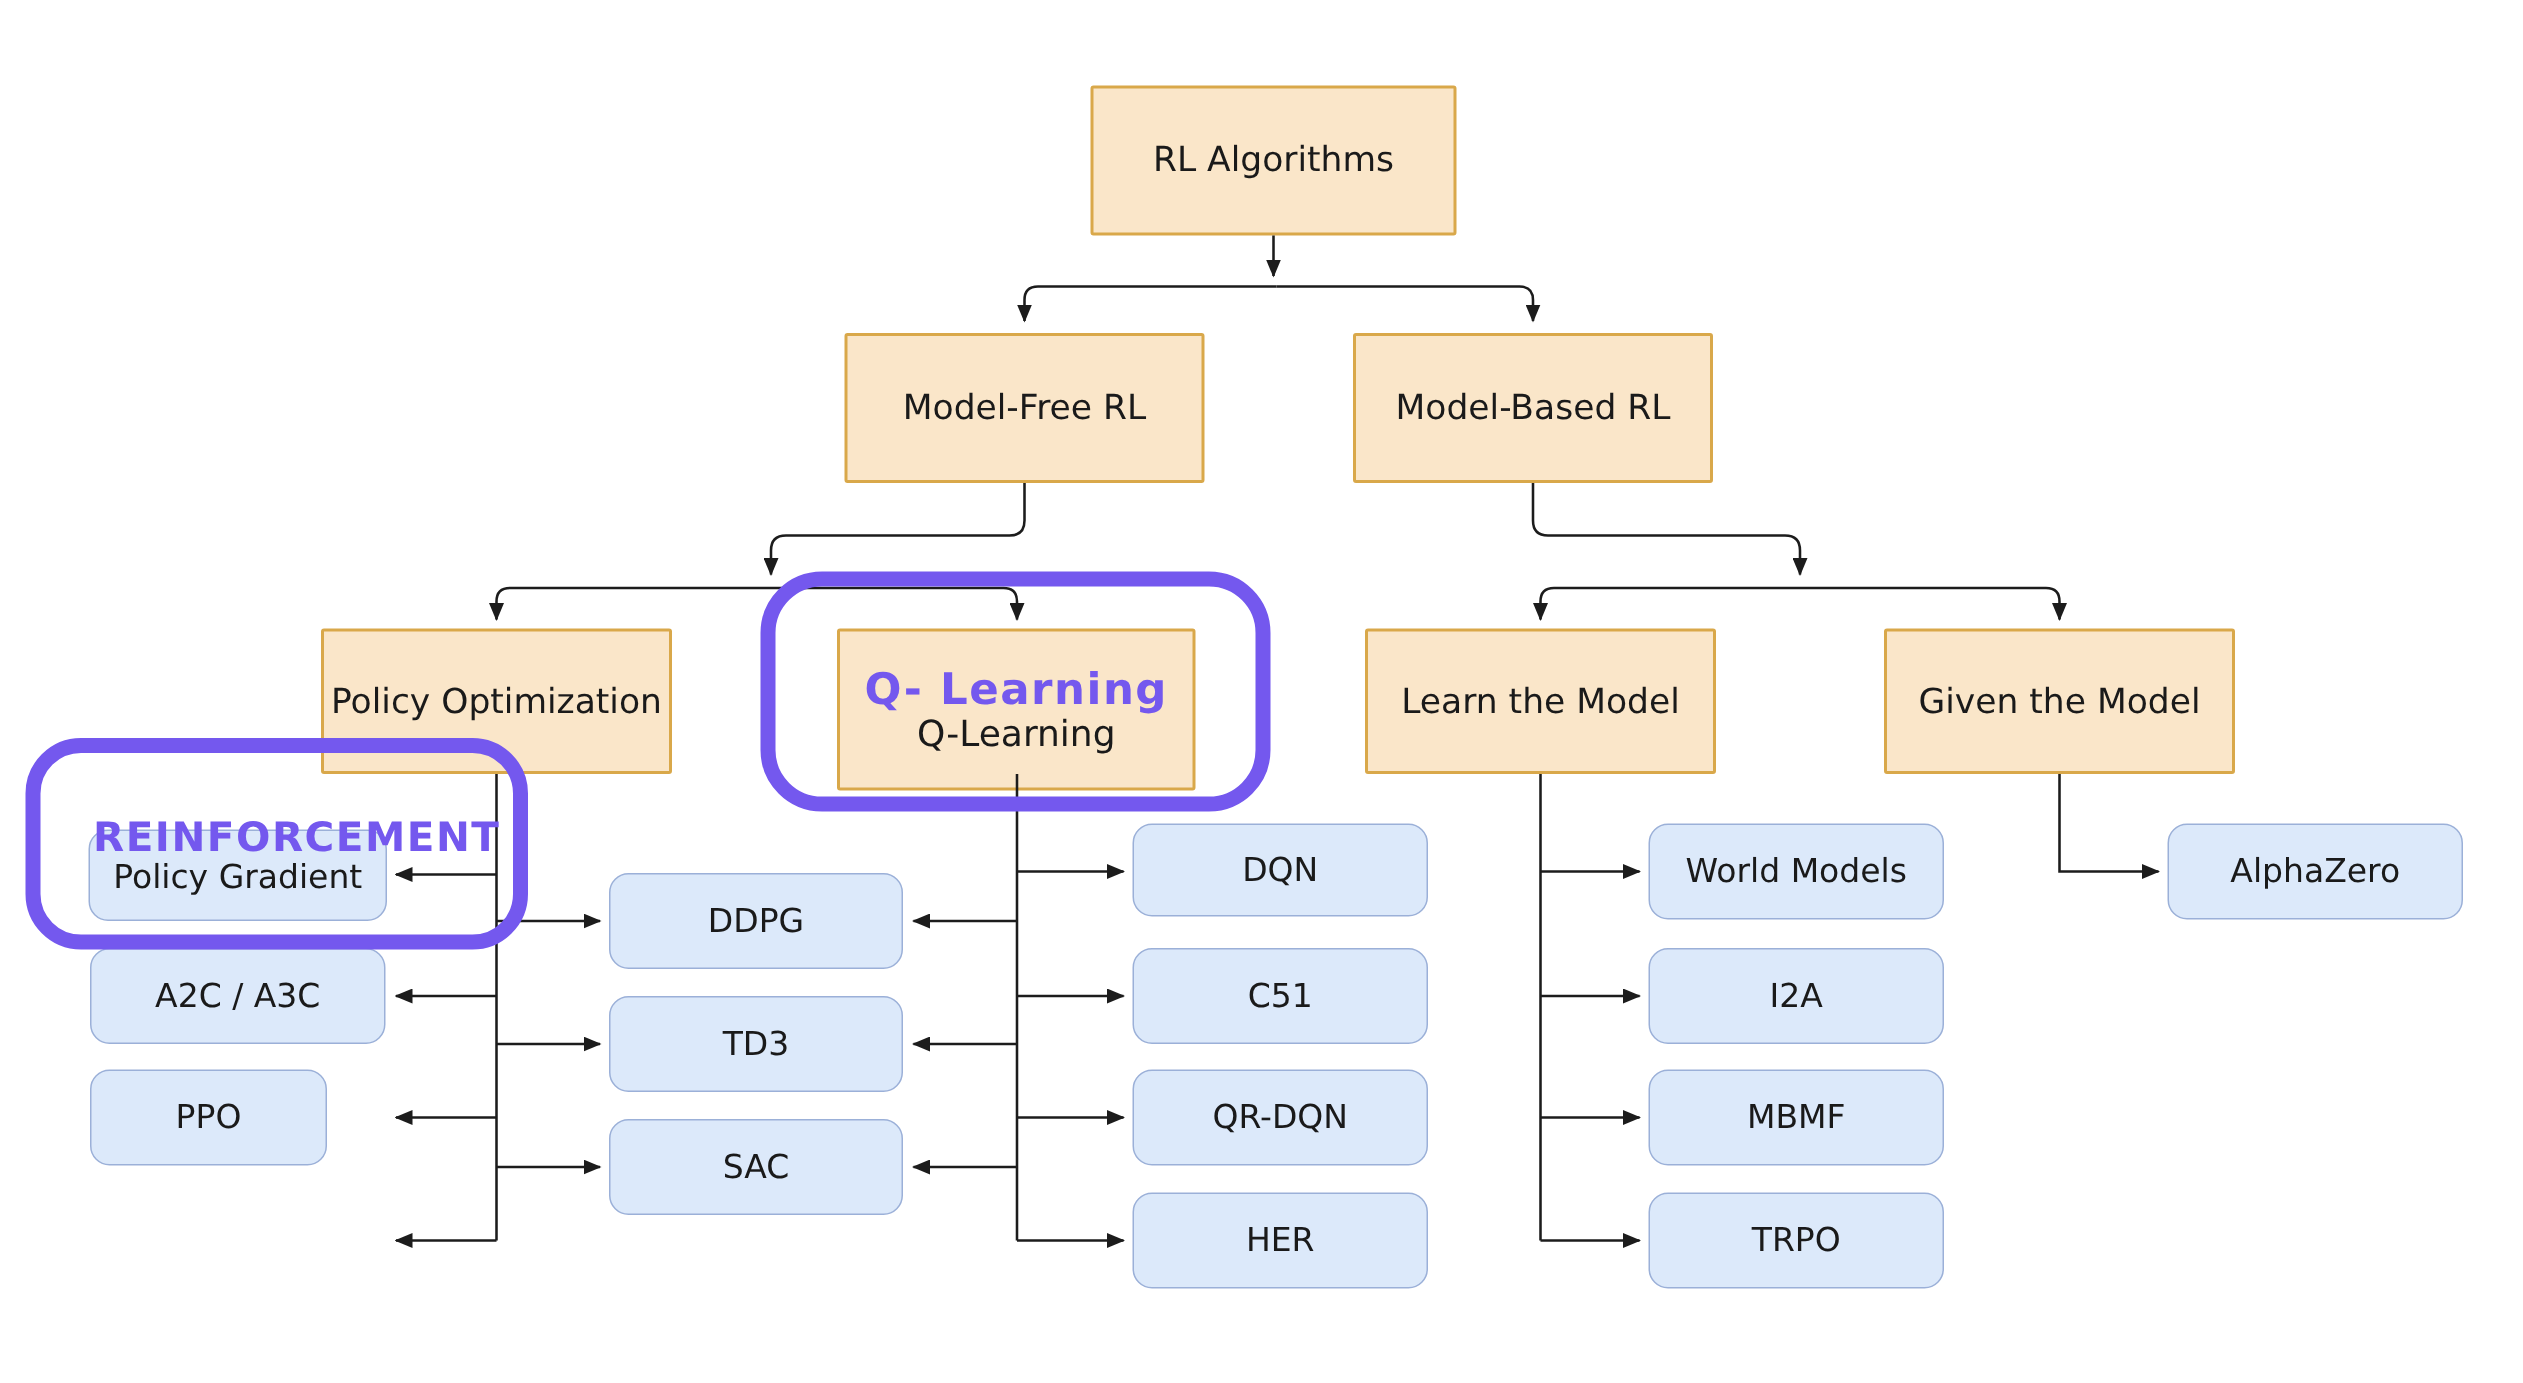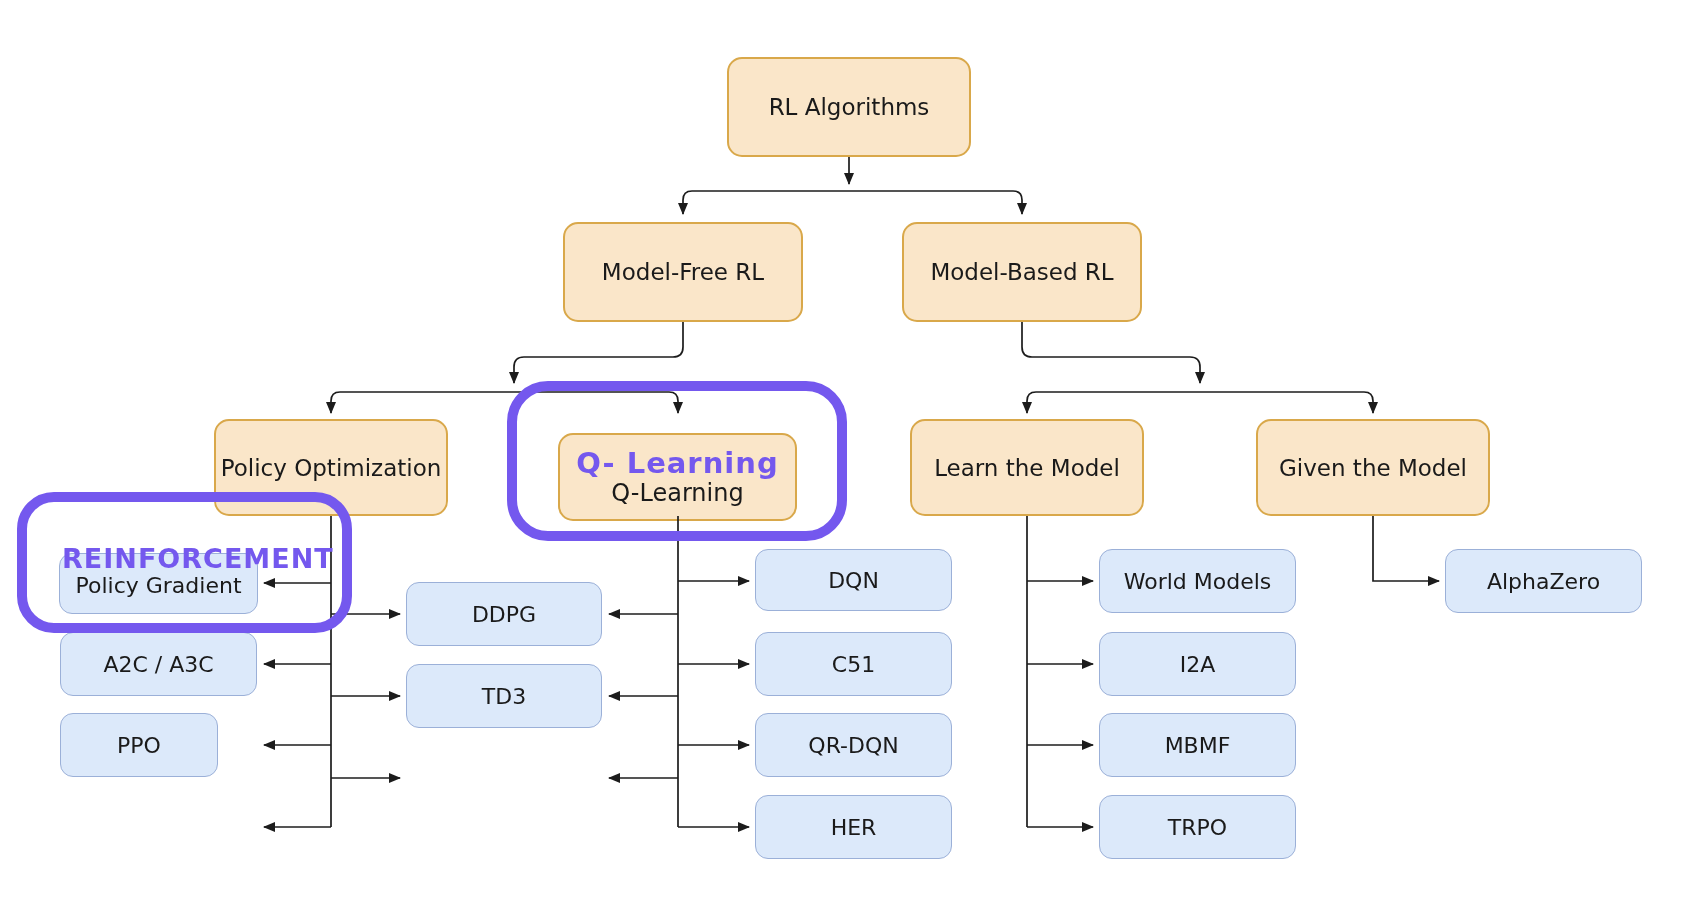--- a/index.html
+++ b/index.html
@@ -1,21 +1,21 @@
 <!DOCTYPE html>
 <html><head>
 <meta charset="utf-8">
 <style>
   html,body{margin:0;padding:0;background:#ffffff;}
   body{font-family:"DejaVu Sans","Liberation Sans",sans-serif;}
   #stage{position:relative;width:1682px;height:922px;background:#ffffff;overflow:hidden;}
 
   .node{position:absolute;display:flex;align-items:center;justify-content:center;
         box-sizing:border-box;text-align:center;color:#1a1a1a;}
-  .cat{background:#fae6c9;border:2px solid #d9a84a;border-radius:15px;font-size:23px;}
+  .cat{background:#fae6c9;border:2px solid #d9a84a;border-radius:2px;font-size:23px;}
   .leaf{background:#dce9fa;border:1.6px solid #9bb0d8;border-radius:13px;font-size:22px;}
   .node .lbl{display:block;white-space:nowrap;}
 
   .two-line{flex-direction:column;line-height:1.1;}
   .hand{color:#7458ee;font-weight:800;font-size:29px;letter-spacing:1px;white-space:nowrap;}
   .plain{font-size:24px;white-space:nowrap;}
 
   .annot-text{position:absolute;color:#7458ee;font-weight:800;font-size:27px;
               letter-spacing:1px;white-space:nowrap;}
 
@@ -37,21 +37,21 @@
   </div>
 
   <div class="node cat" style="left:902px;top:222px;width:240px;height:100px;">
     <span class="lbl">Model-Based RL</span>
   </div>
 
   <div class="node cat" style="left:214px;top:419px;width:234px;height:97px;">
     <span class="lbl">Policy Optimization</span>
   </div>
 
-  <div class="node cat two-line" style="left:558px;top:433px;width:239px;height:88px;">
+  <div class="node cat two-line" style="left:558px;top:419px;width:239px;height:108px;">
     <span class="hand">Q- Learning</span>
     <span class="plain">Q-Learning</span>
   </div>
 
   <div class="node cat" style="left:910px;top:419px;width:234px;height:97px;">
     <span class="lbl">Learn the Model</span>
   </div>
 
   <div class="node cat" style="left:1256px;top:419px;width:234px;height:97px;">
     <span class="lbl">Given the Model</span>
@@ -65,20 +65,23 @@
   </div>
   <div class="node leaf" style="left:60px;top:713px;width:158px;height:64px;">
     <span class="lbl">PPO</span>
   </div>
 
   <div class="node leaf" style="left:406px;top:582px;width:196px;height:64px;">
     <span class="lbl">DDPG</span>
   </div>
   <div class="node leaf" style="left:406px;top:664px;width:196px;height:64px;">
     <span class="lbl">TD3</span>
+  </div>
+  <div class="node leaf" style="left:406px;top:746px;width:196px;height:64px;">
+    <span class="lbl">SAC</span>
   </div>
 
   <div class="node leaf" style="left:755px;top:549px;width:197px;height:62px;">
     <span class="lbl">DQN</span>
   </div>
   <div class="node leaf" style="left:755px;top:632px;width:197px;height:64px;">
     <span class="lbl">C51</span>
   </div>
   <div class="node leaf" style="left:755px;top:795px;width:197px;height:64px;">
     <span class="lbl">HER</span>

